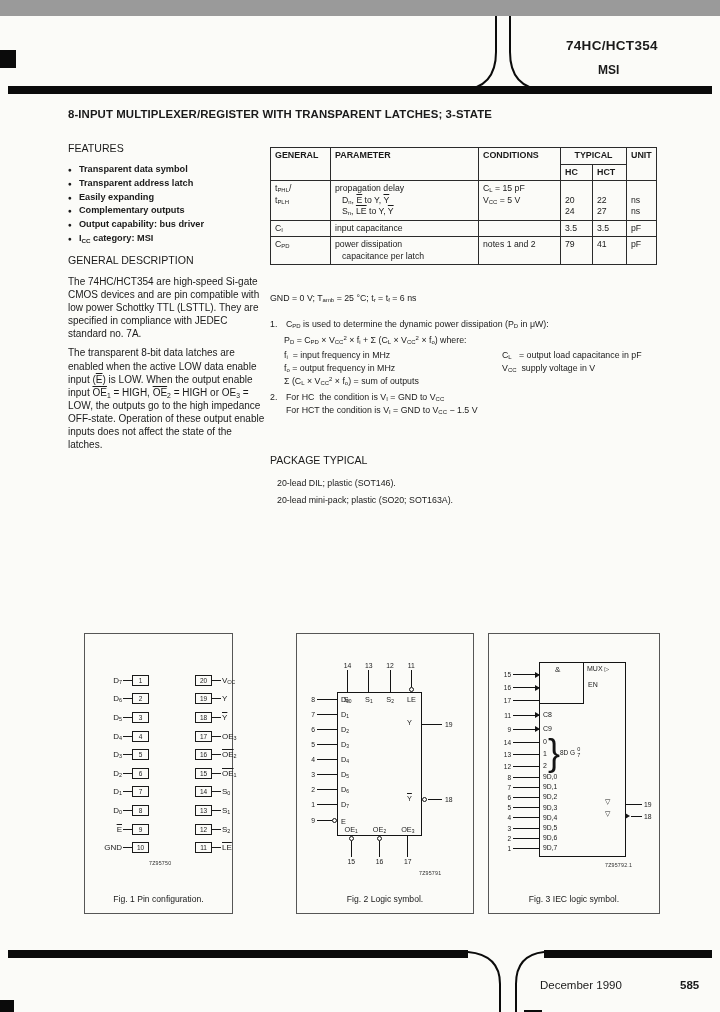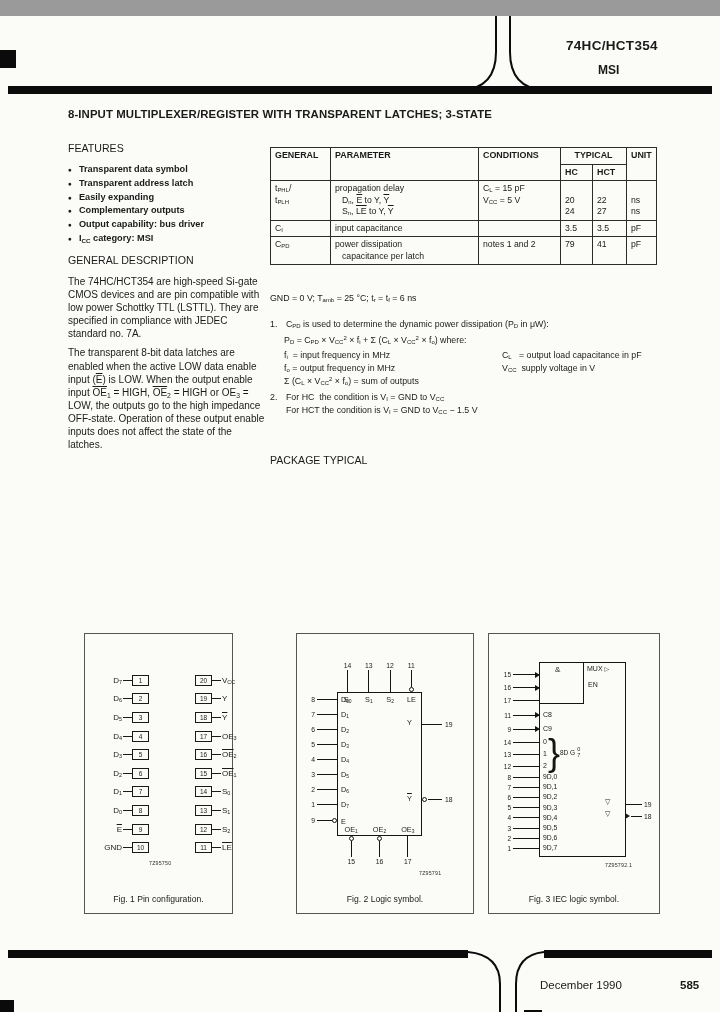--- a/index.html
+++ b/index.html
@@ -249,20 +249,25 @@
       <span class="note-num">2.</span>
       <span>
         <span style="display:block">For HC&nbsp; the condition is V<sub>I</sub> = GND to V<sub>CC</sub></span>
         <span style="display:block">For HCT the condition is V<sub>I</sub> = GND to V<sub>CC</sub> − 1.5 V</span>
       </span>
     </div>
   </div>
 
   <div class="pkg">
     <div class="sec-h">PACKAGE TYPICAL</div>
+    <div>
+
+    <div class="pkg-item">20-lead DIL; plastic (SOT146).</div>
+        <div class="pkg-item">20-lead mini-pack; plastic (SO20; SOT163A).</div>
+      </div>
   </div>
 
   <div class="figbox" id="fig1">
     <div class="f1col lft">
 
         <div class="f1row">
           <span class="f1lab">D<sub>7</sub></span>
           <span class="f1line"></span>
           <span class="f1num">1</span>
         </div>

